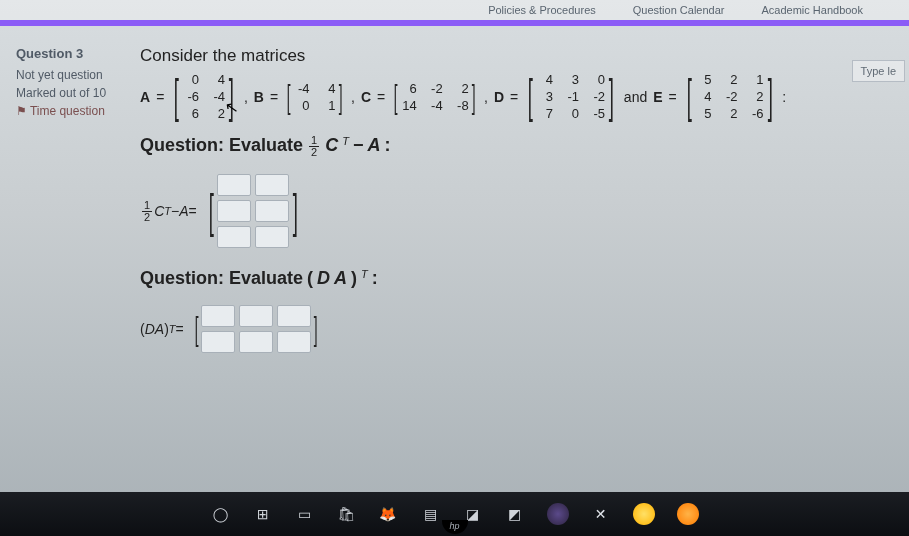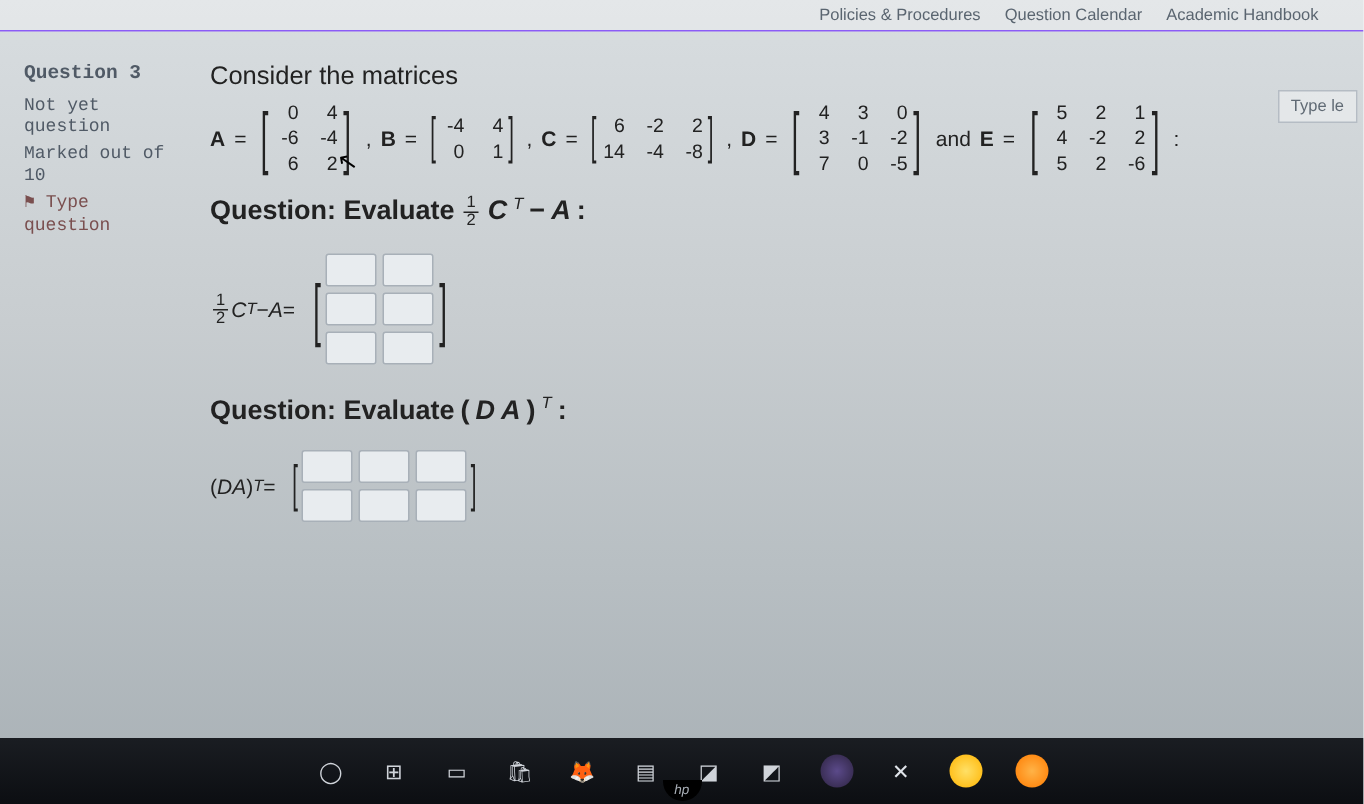--- a/index.html
+++ b/index.html
@@ -7,40 +7,40 @@
     font-family: Arial, sans-serif;
     background: linear-gradient(180deg, #d8dde0 0%, #c8cdd0 40%, #b8bfc3 70%, #a8b0b5 100%);
     width: 909px;
     height: 536px;
     overflow: hidden;
     position: relative;
   }
   .top-nav {
     display: flex;
     justify-content: flex-end;
-    padding: 4px 30px;
-    gap: 16px;
+    padding: 4px 46px;
+    gap: 37px;
     font-size: 11px;
     color: #5a6570;
-    border-bottom: 1px solid #8b5cf6;
+    border-bottom: 6px solid #8b5cf6;
     background: rgba(255,255,255,0.3);
   }
   .top-nav span { cursor: pointer; }
   .content-wrap {
     display: flex;
     padding: 20px 0 0 10px;
   }
   .sidebar {
     width: 110px;
     font-size: 12px;
     color: #505a66;
     padding-left: 6px;
   }
   .sidebar .qnum { font-weight: bold; margin-bottom: 6px; font-size:13px;}
-  .sidebar div { margin-bottom: 4px; line-height:1.2;font-family:Liberation Mono, monospace; }
+  .sidebar div { margin-bottom: 4px; line-height:1.2; }
   .flag { color: #7a4f4f; }
   .main {
     flex: 1;
     padding-left: 20px;
     color: #222;
   }
   .prompt { font-size: 17px; margin-bottom: 6px; }
   .matrices-row {
     display: flex;
     align-items: center;
@@ -186,21 +186,21 @@
   <span>Academic Handbook</span>
 </div>
 
 <div class="timebox">Type le</div>
 
 <div class="content-wrap">
   <div class="sidebar">
     <div class="qnum">Question 3</div>
     <div>Not yet question</div>
     <div>Marked out of 10</div>
-    <div class="flag">⚑ Type question</div>
+    <div class="flag">⚑ Time question</div>
   </div>
 
   <div class="main">
     <div class="prompt">Consider the matrices</div>
 
     <div class="matrices-row">
       <b>A</b>
         <span> = </span>
       <span class="matrix">
         <span class="bracket">[</span>

